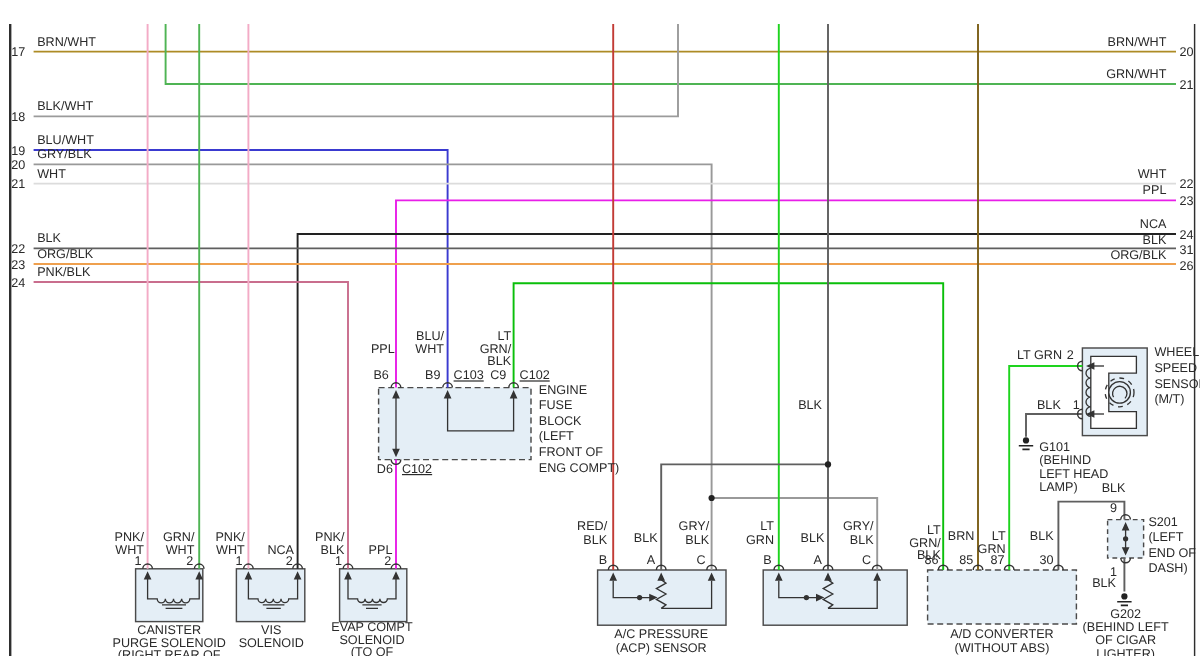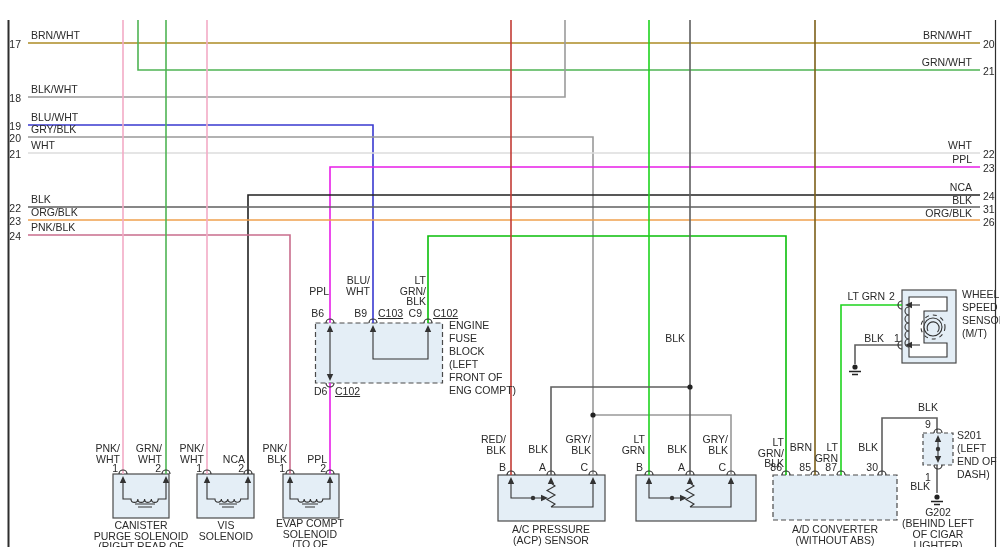--- a/index.html
+++ b/index.html
@@ -271,20 +271,24 @@
 
 <div class="lbl ctr" style="left:908px;top:382px;width:40px">BLK</div>
 <div class="lbl ctr" style="left:922px;top:399px;width:12px">9</div>
 <div class="lbl lh13" style="left:957px;top:409px">S201
 (LEFT
 END OF
 DASH)</div>
 <div class="lbl ctr" style="left:922px;top:452px;width:12px">1</div>
 <div class="lbl rt" style="left:900px;top:461px;width:30px">BLK</div>
 
+<div class="lbl lh11" style="left:866px;top:348px">G101
+(BEHIND
+LEFT HEAD
+LAMP)</div>
 <div class="lbl ctr lh11" style="left:888px;top:487px;width:100px">G202
 (BEHIND LEFT
 OF CIGAR
 LIGHTER)</div>
 
 <div class="lbl rt" style="left:655px;top:313px;width:30px">BLK</div>
 
 <div class="lbl doc" style="left:10px;top:531px">195172</div>
 
 </div>

